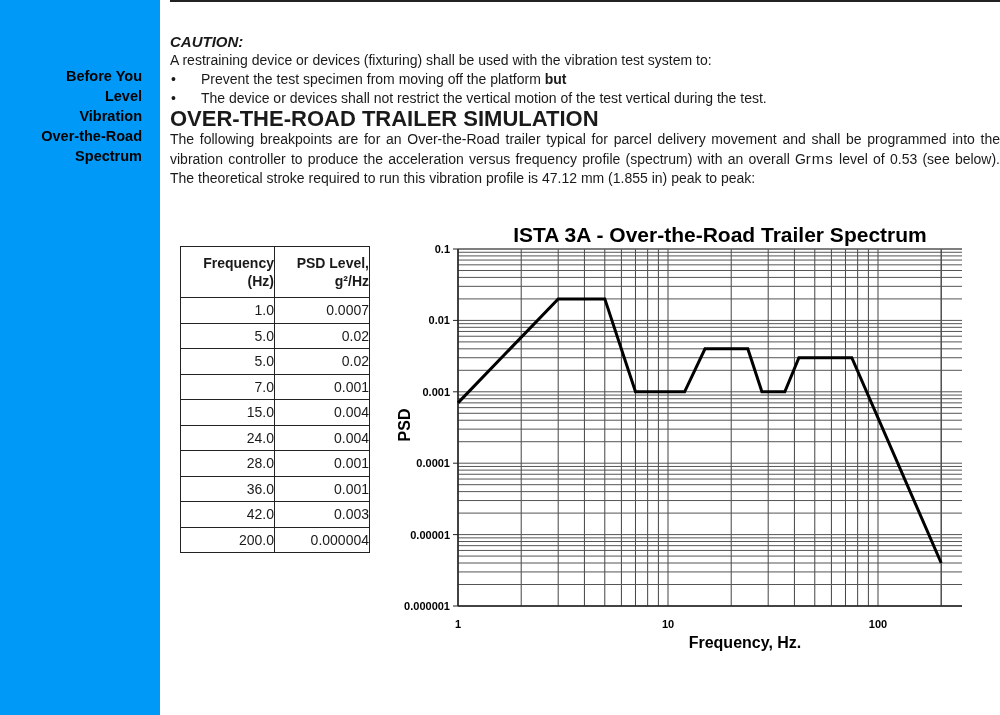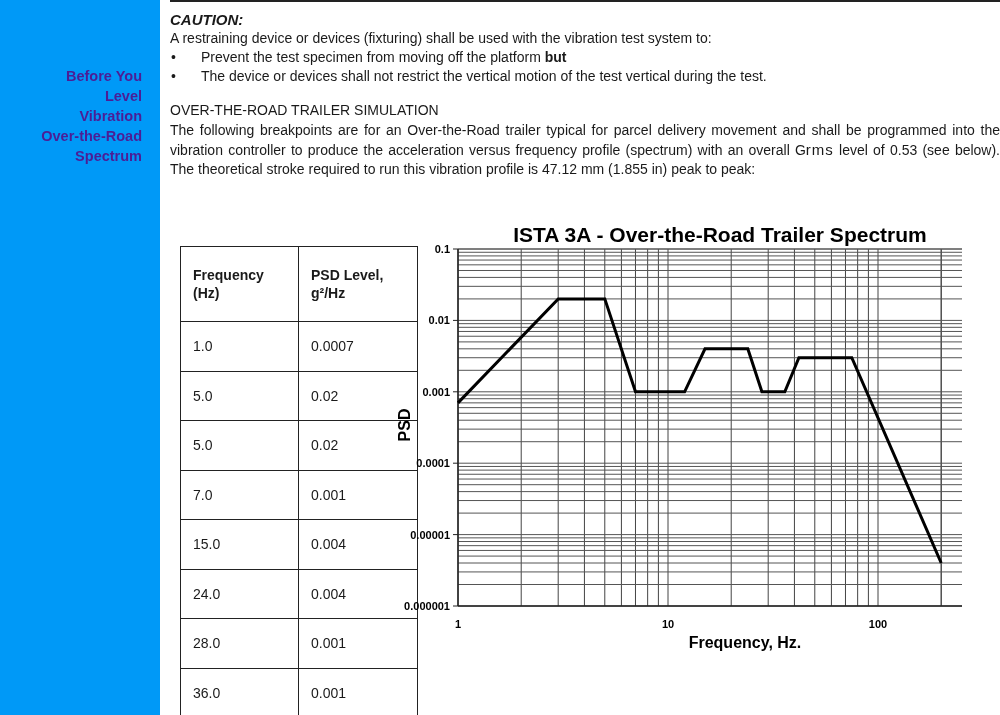--- a/index.html
+++ b/index.html
@@ -1,31 +1,31 @@
 <!DOCTYPE html>
 <html><head>
 <meta charset="utf-8">
 <style>
   html, body { margin:0; padding:0; }
   body { width:1000px; height:715px; position:relative; background:#ffffff; overflow:hidden;
          font-family:"Liberation Sans", sans-serif; color:#1a1a1a; }
   .sidebar { position:absolute; left:0; top:0; width:160px; height:715px; background:#0099f7; }
-  .side-labels { position:absolute; right:18px; top:66px; text-align:right; color:#4c1d95;
+  .side-labels { position:absolute; right:18px; top:66px; text-align:right; color:#000000;
                  font-weight:bold; font-size:14.5px; line-height:20px; }
   .top-rule { position:absolute; left:170px; top:0; width:830px; height:2px; background:#222; }
-  .content { position:absolute; left:170px; top:10px; width:830px; font-size:14px; line-height:19px; }
+  .content { position:absolute; left:170px; top:32px; width:830px; font-size:14px; line-height:19px; }
   .caution-title { font-weight:bold; font-style:italic; font-size:15px; }
   .bullets { margin:0; padding:0; list-style:none; }
   .bullets li { position:relative; padding-left:31px; }
   .bullets li .dot { position:absolute; left:1px; top:0; }
-  .section-title { font-weight:normal; font-size:14px; margin-top:13px; line-height:22px; }
+  .section-title { font-weight:bold; font-size:22px; margin-top:0; line-height:22px; }
   .para { text-align:justify; }
   .sub { font-size:15px; letter-spacing:1px; }
   table.psd { position:absolute; left:180px; top:246px; border-collapse:collapse; font-size:14px; }
-  table.psd th, table.psd td { border:1.5px solid #222; text-align:left; padding:12px; }
+  table.psd th, table.psd td { border:1.5px solid #222; text-align:right; padding:0; }
   table.psd th { height:50px; font-weight:bold; line-height:18px; }
   table.psd td { height:24.5px; }
   table.psd .c1 { width:93px; } table.psd .c2 { width:94px;margin-left:11px; }
   .chart { position:absolute; left:390px; top:218px; }
 </style>
 </head>
 <body>
 
 <div class="sidebar">
   <div class="side-labels">
@@ -88,20 +88,24 @@
         <td>24.0</td>
         <td>0.004</td>
       </tr>
       <tr>
         <td>28.0</td>
         <td>0.001</td>
       </tr>
       <tr>
         <td>36.0</td>
         <td>0.001</td>
+      </tr>
+      <tr>
+        <td>42.0</td>
+        <td>0.003</td>
       </tr>
       <tr>
         <td>200.0</td>
         <td>0.000004</td>
       </tr>
     </tbody>
 </table>
 
 <div class="chart">
   <svg id="chart-svg" width="600" height="440" xmlns="http://www.w3.org/2000/svg">

